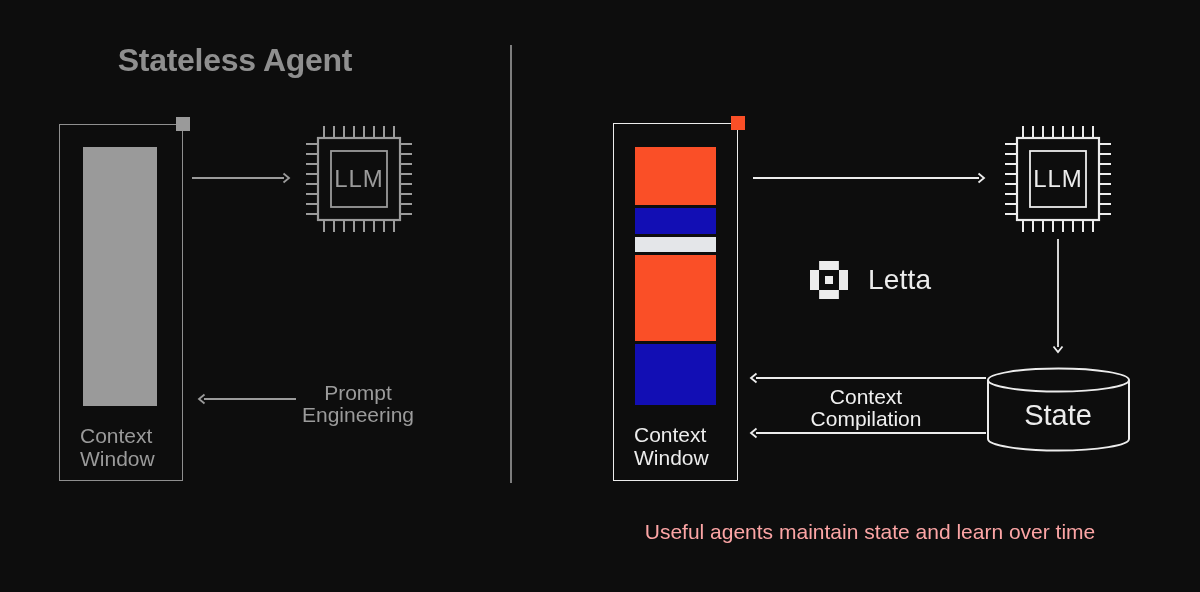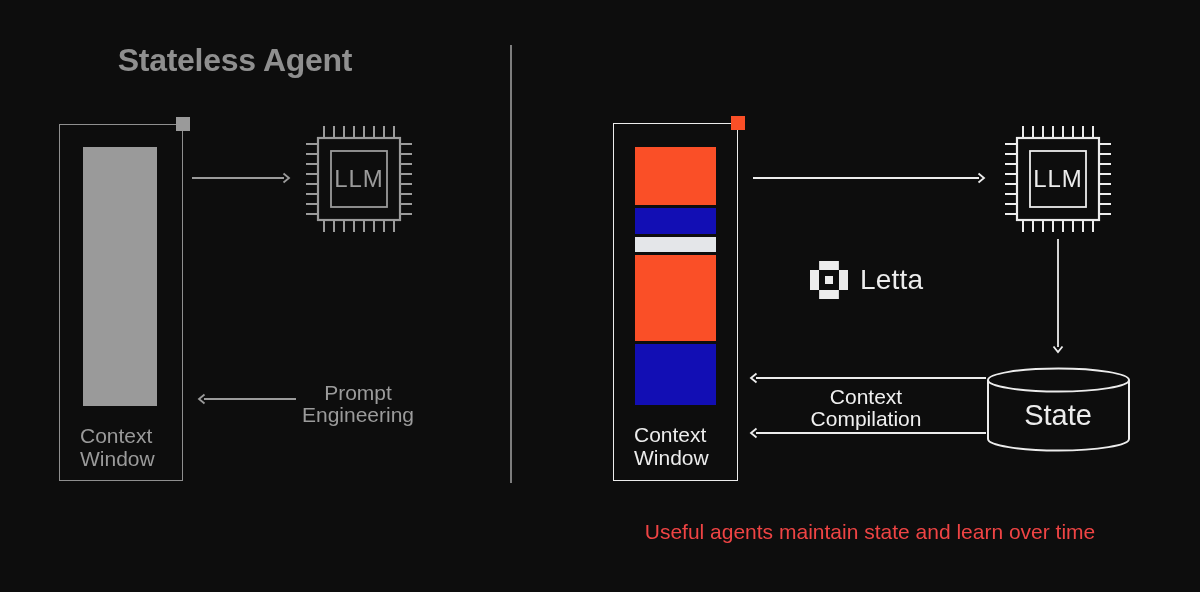--- a/index.html
+++ b/index.html
@@ -44,34 +44,34 @@
   .arrow path{stroke:currentColor;stroke-width:1.8;fill:none;}
   .arrow-gray{color:#9b9b9b;}
   .arrow-white{color:var(--white,#ececec);}
 
   .chip{display:block;}
   .chip path,.chip rect{stroke:currentColor;fill:none;}
   .chip-gray{color:#9b9b9b;}
   .chip-white{color:var(--white,#ececec);}
   .chip text{fill:currentColor;font-family:"Liberation Sans",sans-serif;font-size:24px;letter-spacing:1px;}
 
-  .letta{left:810px;top:260px;display:flex;align-items:center;gap:12px;height:40px;}
+  .letta{left:810px;top:260px;display:flex;align-items:center;gap:20px;height:40px;}
   .letta-mark{
     position:relative;width:38px;height:38px;background:var(--white,#ececec);
     clip-path:polygon(24% 0,76% 0,76% 24%,100% 24%,100% 76%,76% 76%,76% 100%,24% 100%,24% 76%,0 76%,0 24%,24% 24%);
   }
   .letta-mark::before{content:"";position:absolute;inset:9px;background:var(--background,#0d0d0d);}
   .letta-mark::after{content:"";position:absolute;width:8px;height:8px;left:15px;top:15px;background:var(--white,#ececec);}
   .letta-text{font-size:28px;font-weight:500;color:var(--white,#ececec);letter-spacing:0.2px;}
 
   .cylinder path,.cylinder ellipse{stroke:var(--white,#ececec);stroke-width:2;fill:none;}
   .state-label{left:1058px;top:399px;transform:translateX(-50%);font-size:29px;color:var(--white,#ececec);}
 
   .divider{left:510px;top:45px;width:2px;height:438px;background:#7d7d7d;}
-  .caption{left:870px;top:520px;transform:translateX(-50%);font-size:21px;color:#ef4444;white-space:nowrap;}
+  .caption{left:870px;top:520px;transform:translateX(-50%);font-size:21px;color:#fca5a5;white-space:nowrap;}
 </style>
 </head>
 <body>
 
 <div class="stage">
 
   <div class="abs title title-stateless">Stateless Agent</div>
 
   <div class="abs cw-box box-left">
     <div class="corner-sq corner-gray"></div>

